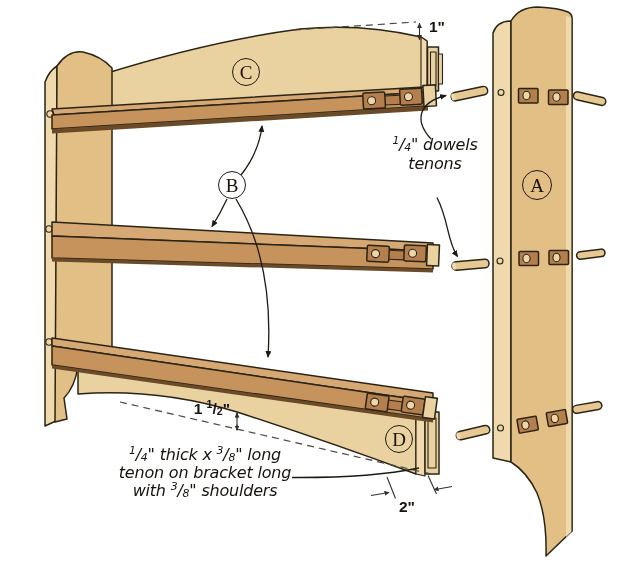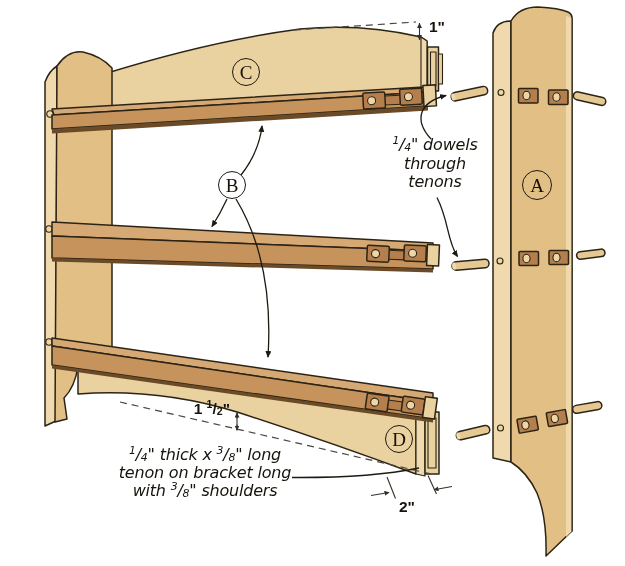--- a/index.html
+++ b/index.html
@@ -209,21 +209,20 @@
 <div class="part-label" style="left:385px;top:425px;">
   <span>D</span>
 </div>
 
 <div class="dimlab frx" style="left:429px;top:19px;">1"</div>
 <div class="dimlab frx" style="left:156px;top:401px;width:74px;text-align:right;">1 <sup>1</sup>/<sub>2</sub>"</div>
 <div class="dimlab frx" style="left:386px;top:499px;width:42px;text-align:center;">2"</div>
 
 <div class="hand" style="left:371px;top:136px;width:128px;">
   <div class="frx"><sup>1</sup>/<sub>4</sub>" dowels</div>
-  <div class="frx">through</div>
   <div class="frx">tenons</div>
 </div>
 <div class="hand" style="left:98px;top:446px;width:214px;line-height:18px;">
   <div class="frx"><sup>1</sup>/<sub>4</sub>" thick x <sup>3</sup>/<sub>8</sub>" long</div>
   <div class="frx">tenon on bracket long</div>
   <div class="frx">with <sup>3</sup>/<sub>8</sub>" shoulders</div>
 </div>
 
 </div>
 

